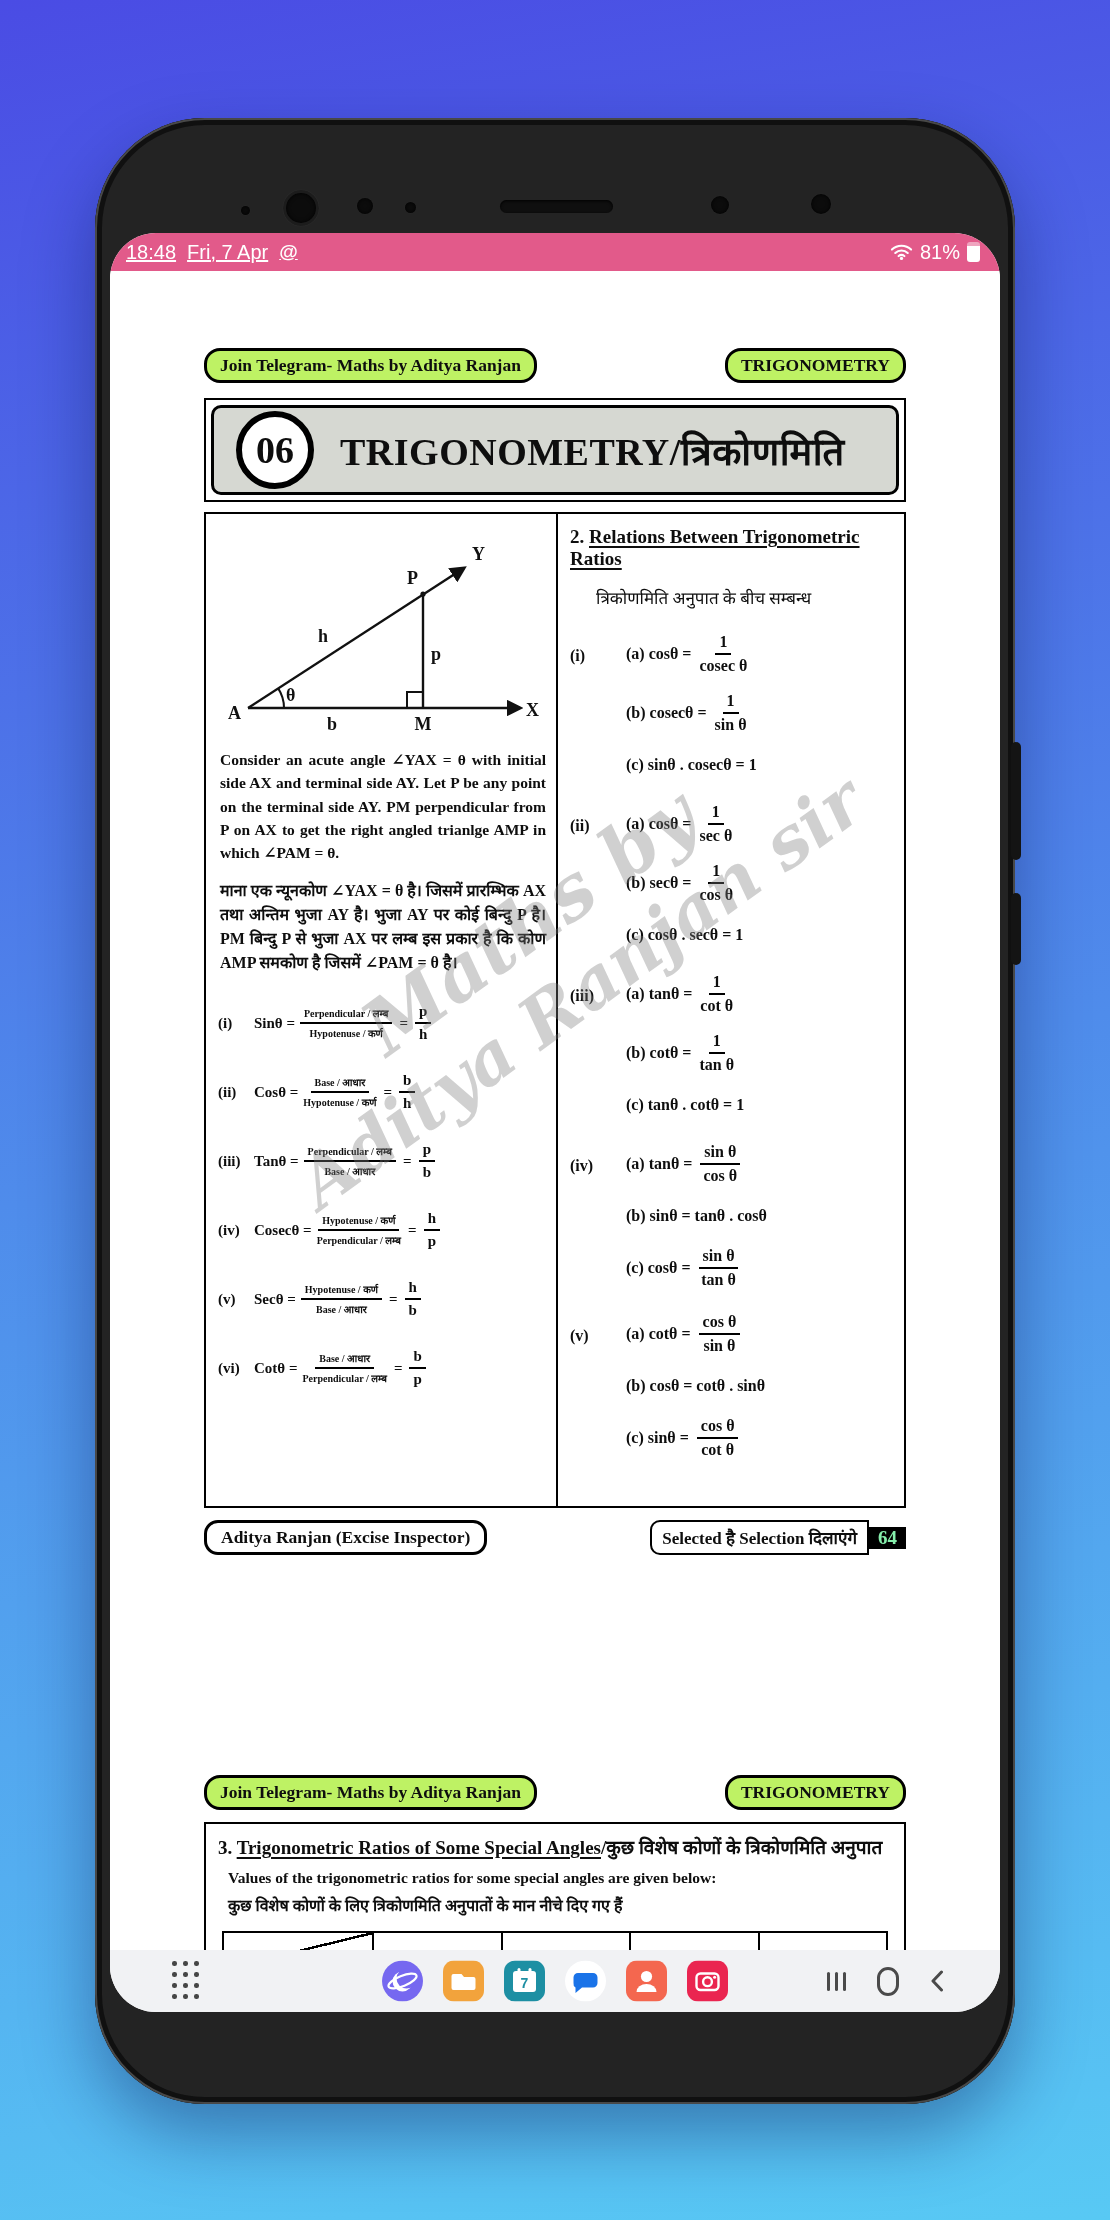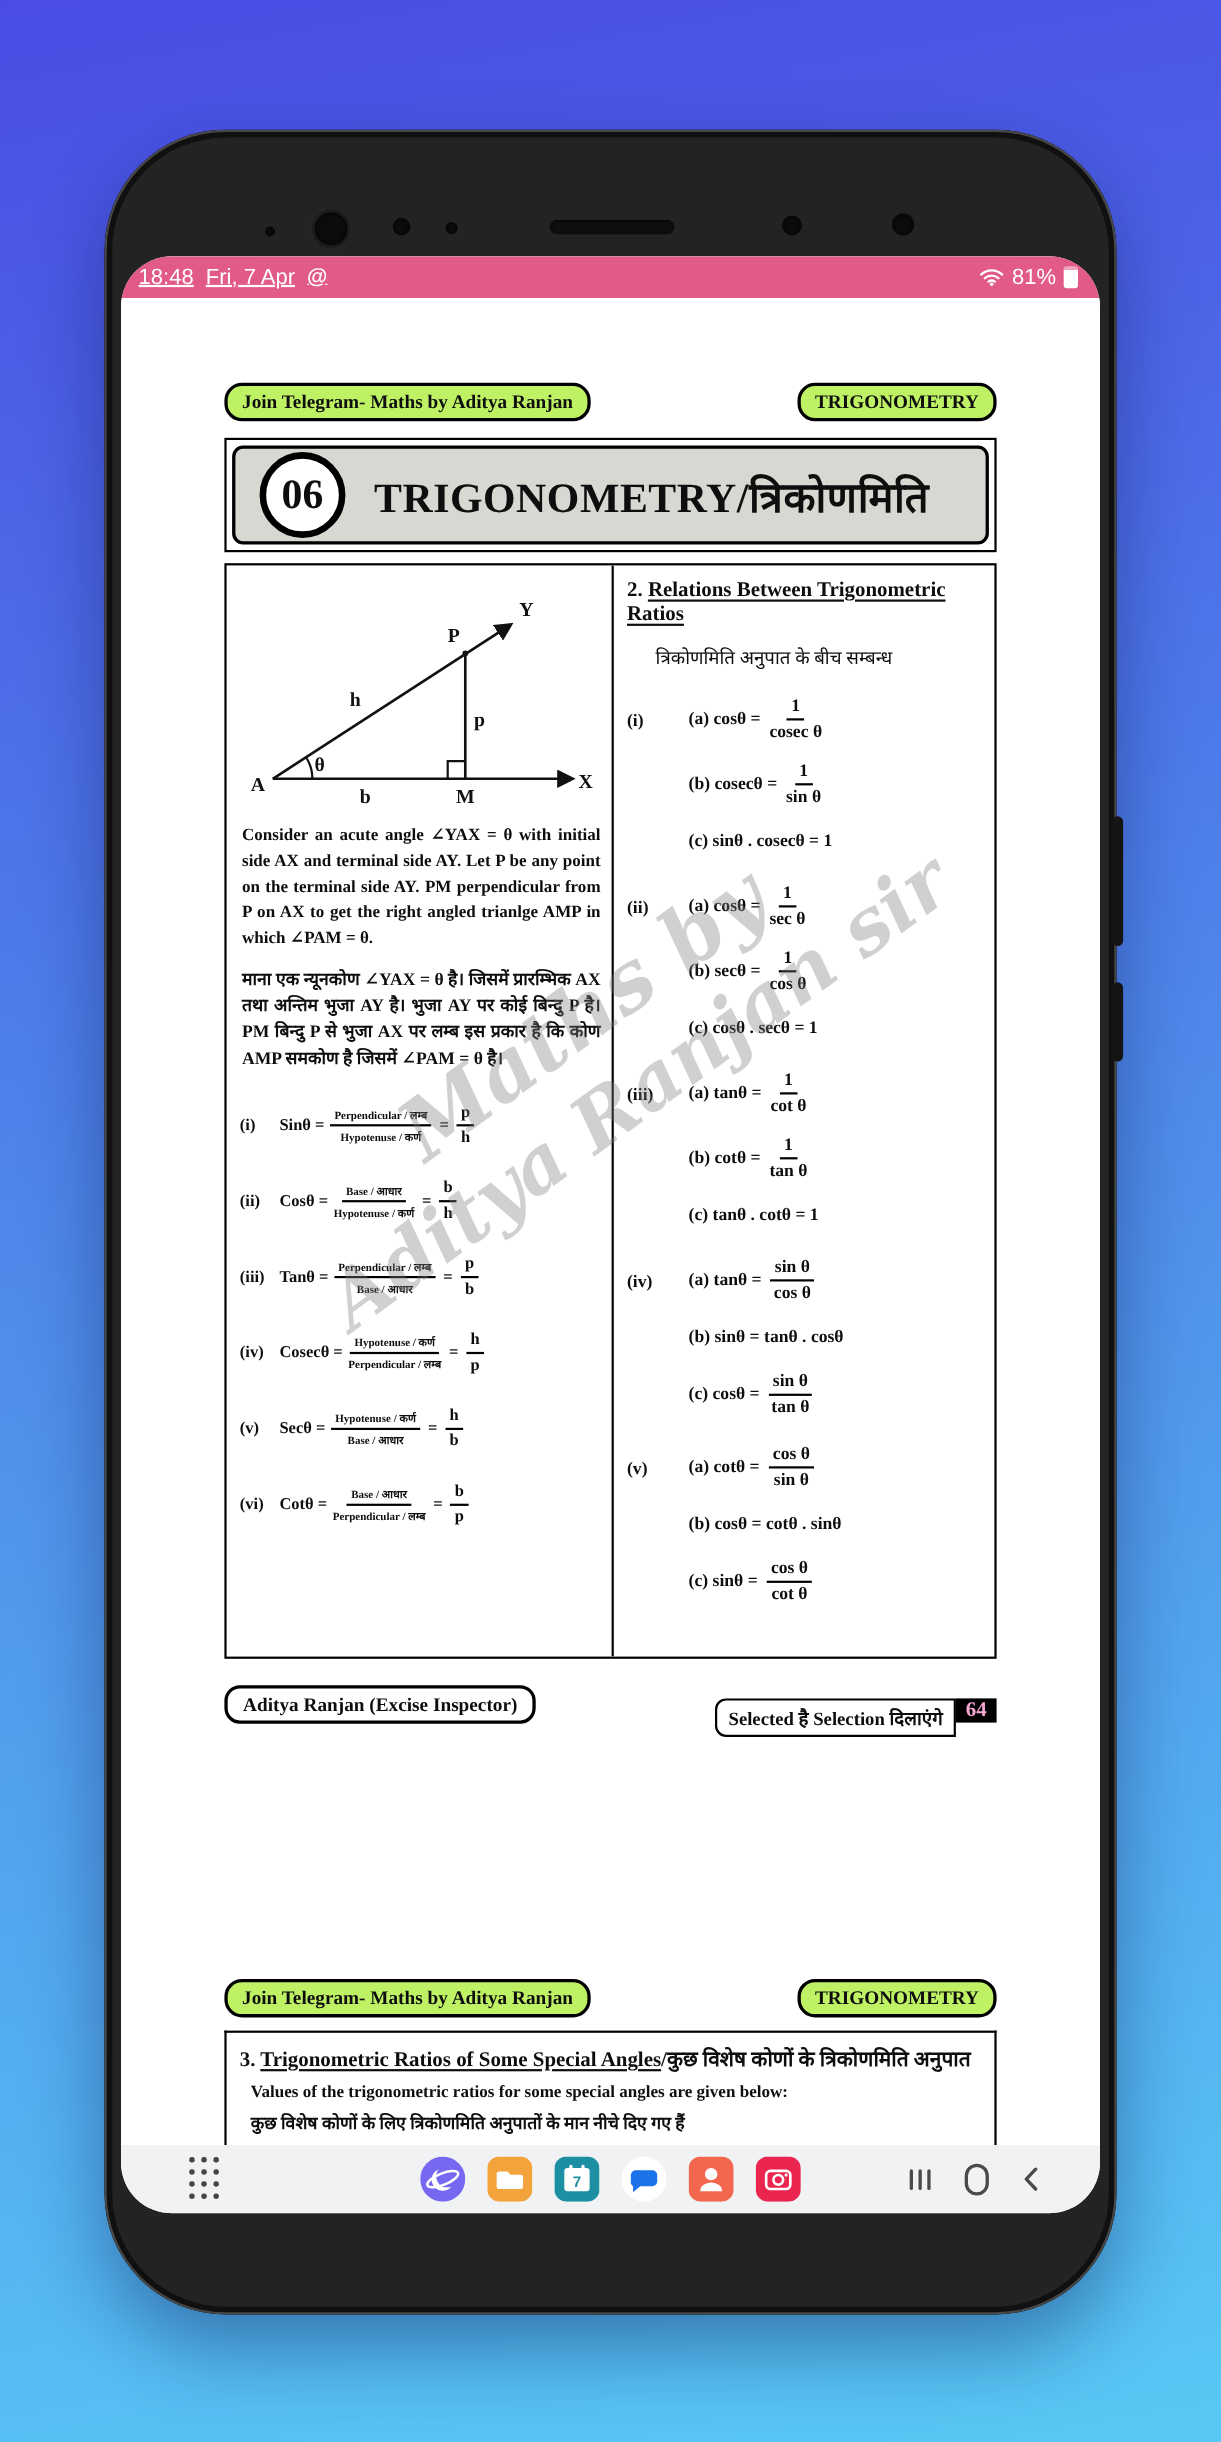--- a/index.html
+++ b/index.html
@@ -56,23 +56,23 @@
   .frac.sm{margin-left:7px;font-size:15px;}
   .r-eq{margin-left:7px;}
   .sub-hi{font-weight:normal;font-size:17px;margin:16px 0 4px 26px;}
   .rel-group{position:relative;padding-left:56px;margin-top:24px;}
   .g-no{position:absolute;left:0;top:14px;font-weight:bold;font-size:16px;}
   .rel-item{display:flex;align-items:center;font-weight:bold;font-size:16px;margin-bottom:17px;min-height:28px;}
   .rel-item .frac{margin-left:8px;font-size:16px;}
   .rel-item.plain{margin:4px 0 17px;}
   .footer-row{display:flex;justify-content:space-between;align-items:center;margin-top:12px;}
   .footer-pill{border:3px solid #000;border-radius:14px;padding:4px 14px;font-weight:bold;font-size:17.5px;background:#fff;}
-  .sel-box{display:flex;align-items:flex-start;margin-top:24px;}
+  .sel-box{display:flex;align-items:center;}
   .sel-text{border:2.5px solid #000;border-radius:10px 0 0 10px;padding:4px 10px;font-weight:bold;font-size:17px;display:flex;align-items:center;}
-  .sel-num{background:#000;color:#f9a8d4;font-weight:bold;font-size:19px;display:flex;align-items:center;padding:0 9px;}
+  .sel-num{background:#000;color:#86efac;font-weight:bold;font-size:19px;display:flex;align-items:center;padding:0 9px;}
   .box2{border:2px solid #000;border-bottom:none;margin-top:12px;padding:10px 12px 0;}
   .h3-line{font-size:19px;font-weight:bold;}
   .line-en{font-weight:bold;font-size:15.5px;margin:9px 0 0 10px;}
   .line-hi{font-weight:bold;font-size:16px;margin:7px 0 0 10px;}
   .table2{margin:15px 4px 0;border:2px solid #000;border-bottom:none;height:36px;display:flex;}
   .t-first{width:148px;flex:none;border-right:2px solid #000;
     background:linear-gradient(to bottom right,transparent 48.5%,#000 48.5%,#000 52%,transparent 52%);}
   .t-cell{flex:1;border-right:2px solid #000;}
   .t-cell:last-child{border-right:none;}
   .watermark{position:absolute;top:520px;left:10px;width:680px;transform:rotate(-36deg);

